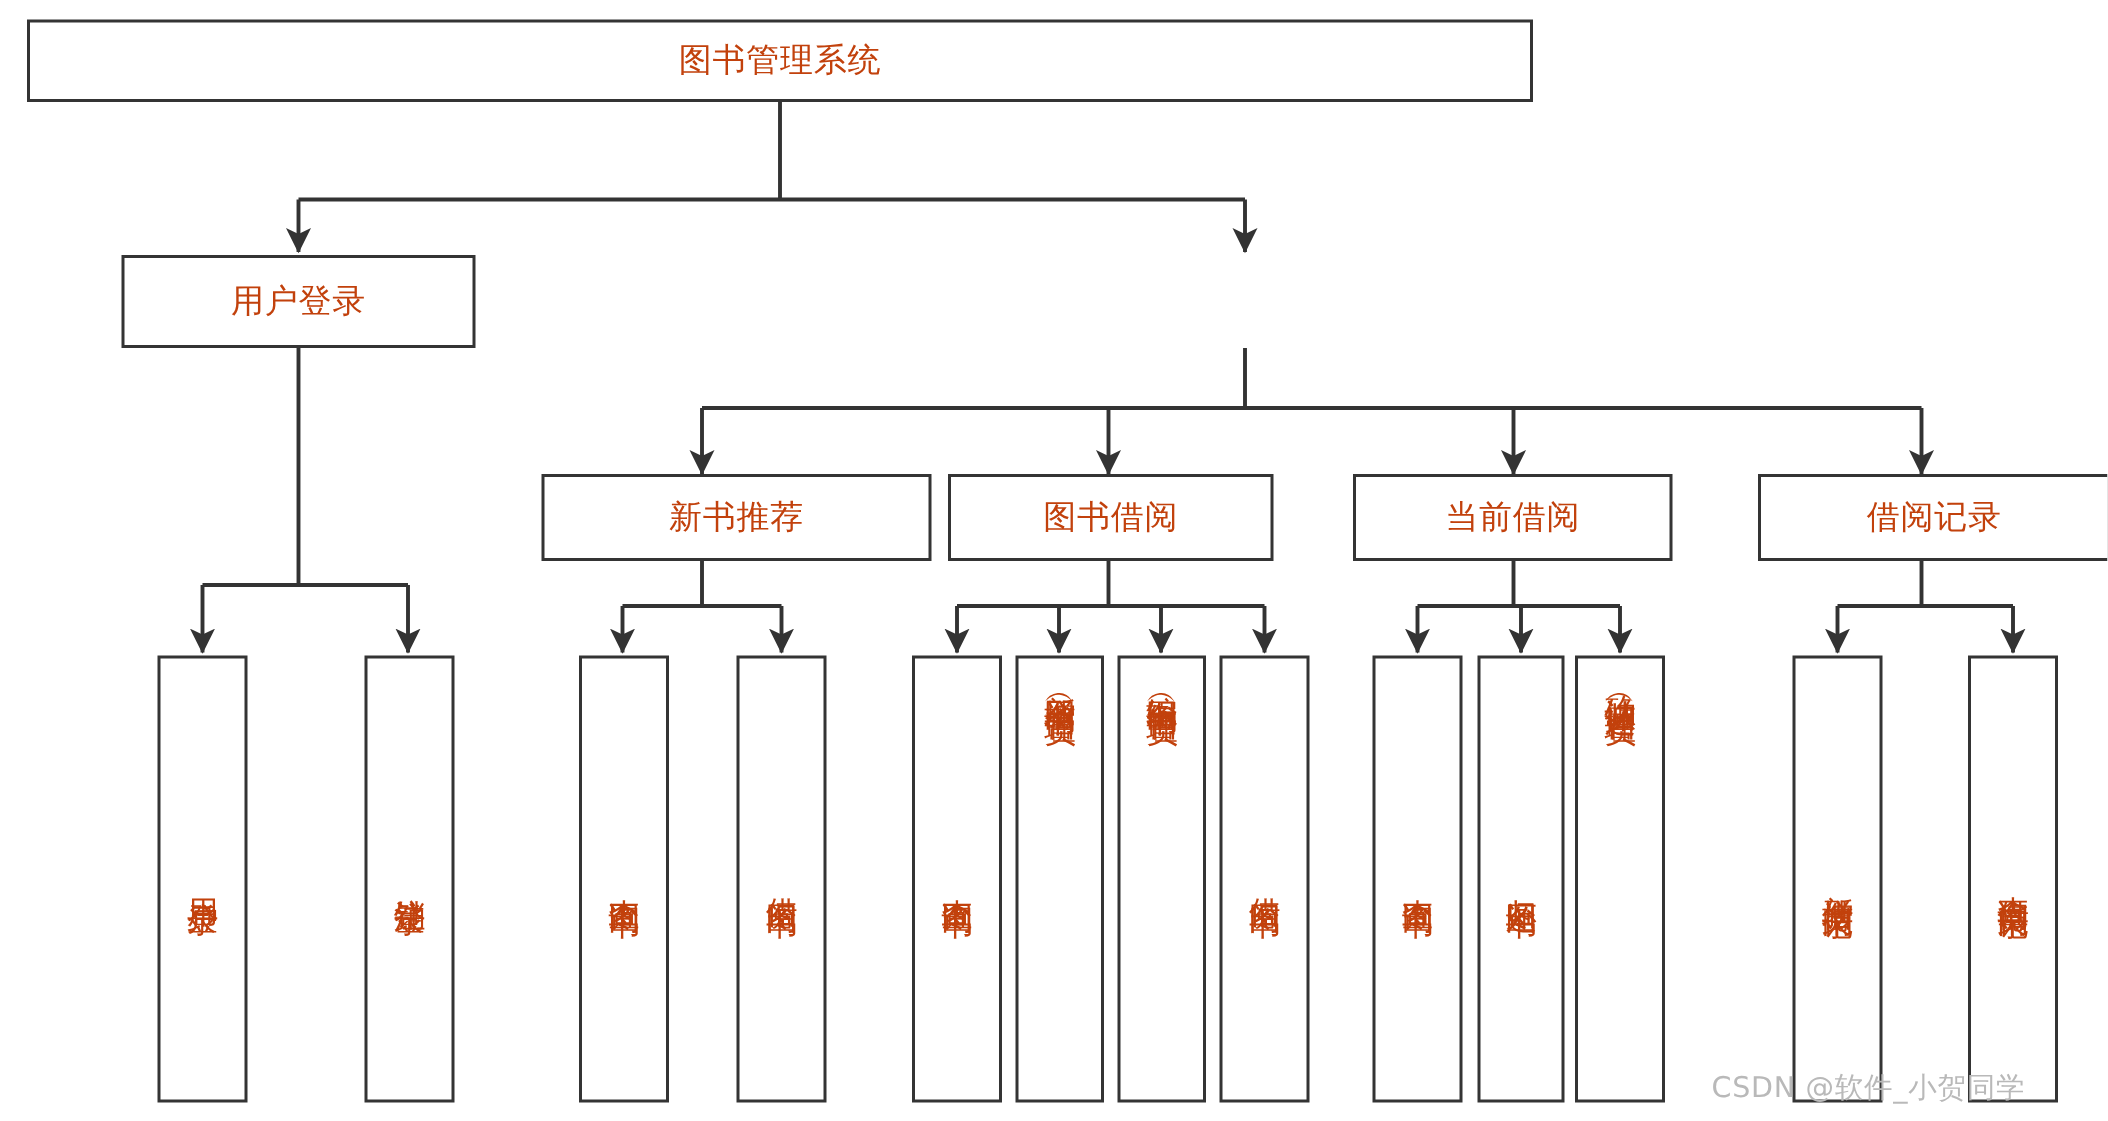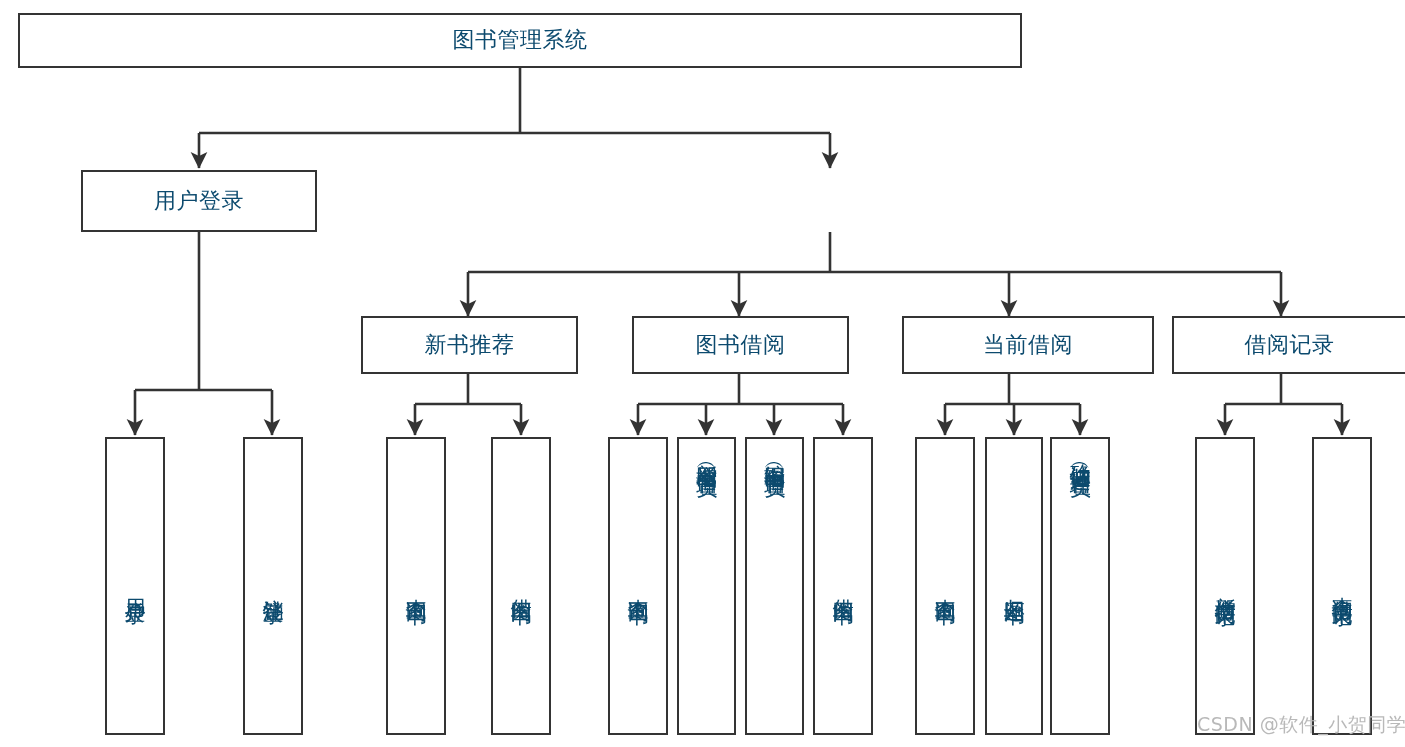--- a/index.html
+++ b/index.html
@@ -27,21 +27,21 @@
     height: 747px;
   }
   .node {
     position: absolute;
     box-sizing: border-box;
     background: #ffffff;
     border: 2.5px solid #343434;
     display: flex;
     align-items: center;
     justify-content: center;
-    color: #0c4a6e;
+    color: #c2410c;
     font-family: Liberation Serif, serif;
   }
   .node.h .label {
     font-size: 22px;
     line-height: 1.1;
     letter-spacing: 0.5px;
     white-space: nowrap;
   }
   .node.v {
     align-items: flex-start;
@@ -56,21 +56,21 @@
     letter-spacing: 2px;
     text-align: center;
   }
   
   .node.v.center {
     align-items: center;
     padding-top: 0;
   }
   #watermark {
     position: absolute;
-    left: 1197px;
+    left: 1141px;
     top: 712px;
     font-size: 19px;
     color: #b9b9b9;
     white-space: nowrap;
     letter-spacing: 0.5px;
     font-family: "DejaVu Sans", "Liberation Sans", sans-serif;
   }
 </style>
 </head>
 <body>
@@ -129,29 +129,29 @@
 
   <div class="node h" style="left:18px; top:13px; width:1004px; height:55px;">
     <span class="label">图书管理系统</span>
   </div>
 
   <div class="node h" style="left:81px; top:170px; width:236px; height:62px;">
     <span class="label">用户登录</span>
   </div>
 
 
-  <div class="node h" style="left:361px; top:316px; width:217px; height:58px;">
+  <div class="node h" style="left:361px; top:316px; width:260px; height:58px;">
     <span class="label">新书推荐</span>
   </div>
 
   <div class="node h" style="left:632px; top:316px; width:217px; height:58px;">
     <span class="label">图书借阅</span>
   </div>
 
-  <div class="node h" style="left:902px; top:316px; width:252px; height:58px;">
+  <div class="node h" style="left:902px; top:316px; width:213px; height:58px;">
     <span class="label">当前借阅</span>
   </div>
 
   <div class="node h" style="left:1172px; top:316px; width:235px; height:58px;">
     <span class="label">借阅记录</span>
   </div>
 
   <div class="node v center" style="left:105px; top:437px; width:60px; height:298px;">
     <span class="label">用户登录</span>
   </div>

